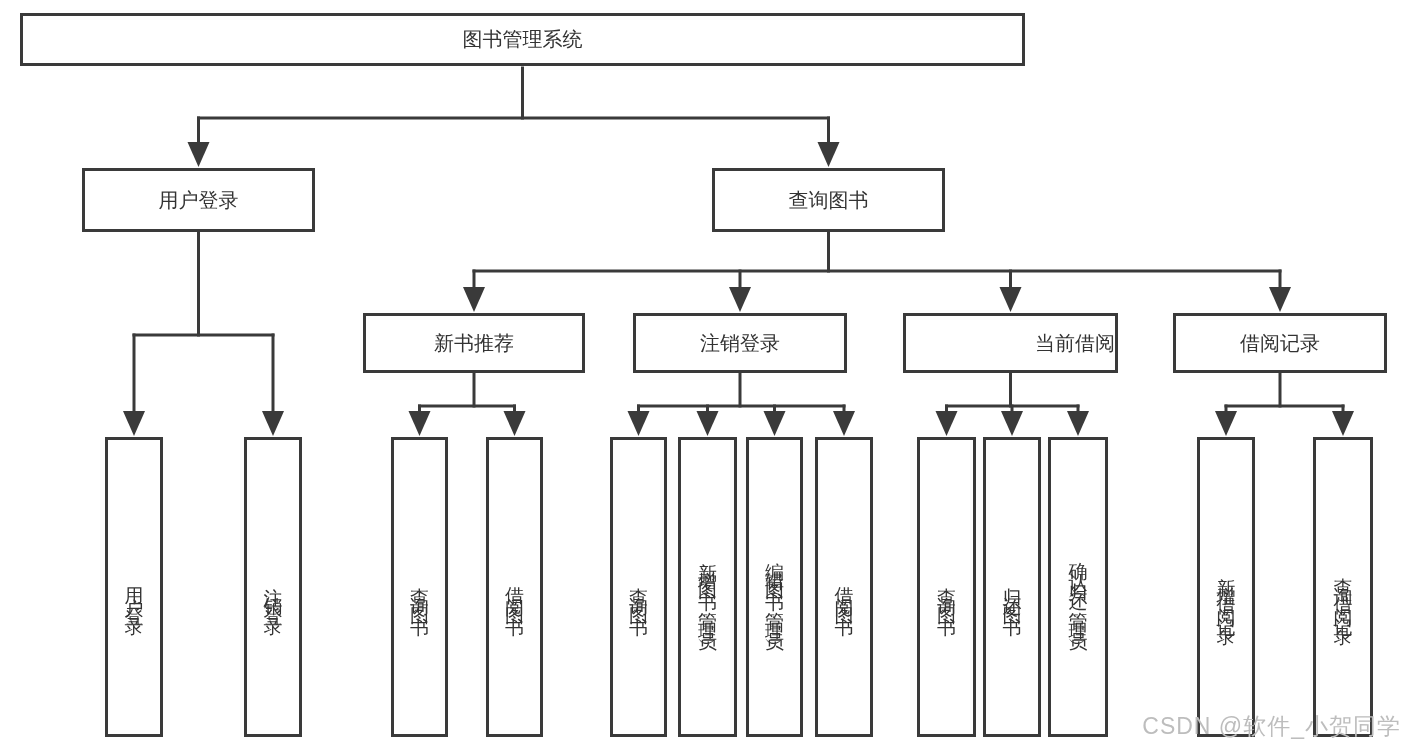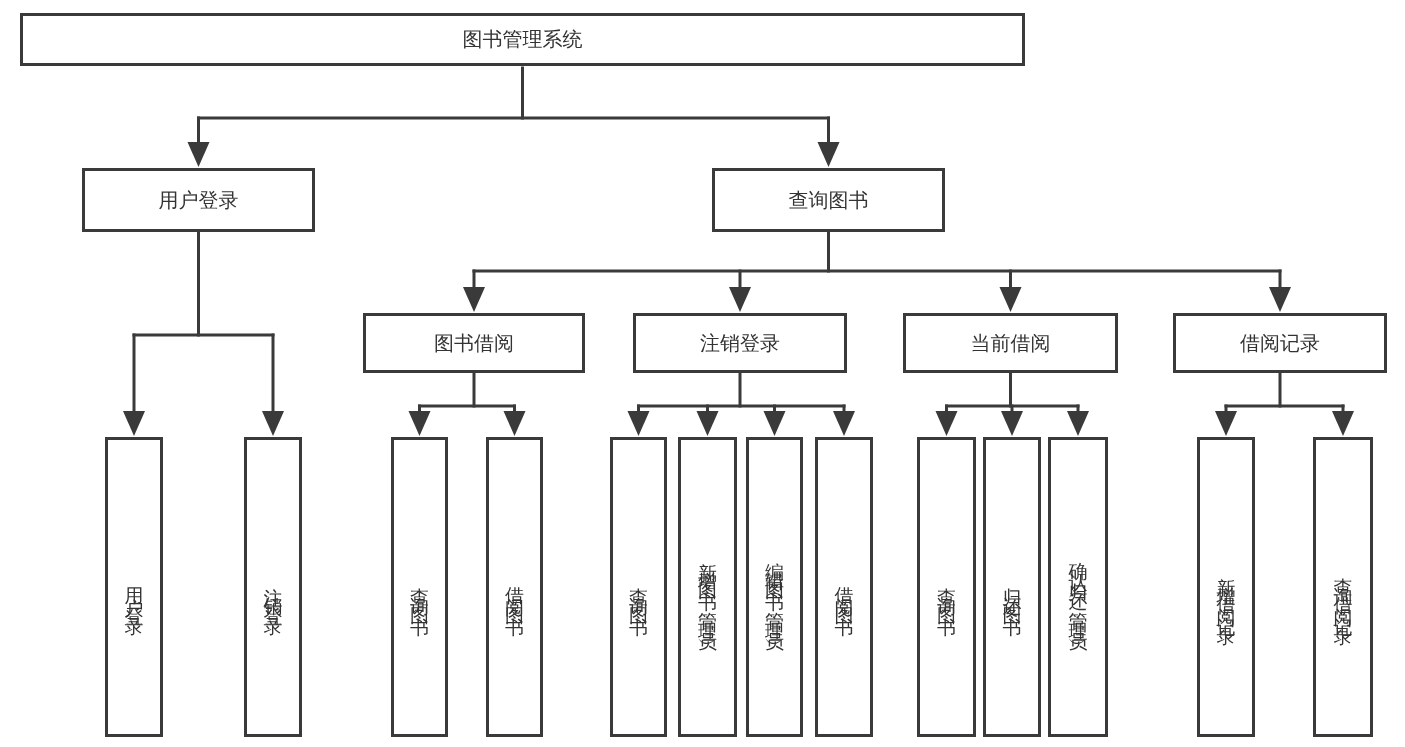--- a/index.html
+++ b/index.html
@@ -111,26 +111,26 @@
       <div class="node" style="left: 20px; top: 13px; width: 1005px; height: 53px;">
         <span>图书管理系统</span>
       </div>
       <div class="node" style="left: 82px; top: 168px; width: 233px; height: 64px;">
         <span>用户登录</span>
       </div>
       <div class="node" style="left: 712px; top: 168px; width: 233px; height: 64px;">
         <span>查询图书</span>
       </div>
       <div class="node" style="left: 363px; top: 313px; width: 222px; height: 60px;">
-        <span>图书借阅</span>
+        <span>新书推荐</span>
       </div>
       <div class="node" style="left: 633px; top: 313px; width: 214px; height: 60px;">
         <span>注销登录</span>
       </div>
-      <div class="node" style="left: 903px; top: 313px; width: 215px; height: 60px;">
+      <div class="node" style="left: 903px; top: 313px; width: 215px; height: 60px; justify-content: flex-end;">
         <span>当前借阅</span>
       </div>
       <div class="node" style="left: 1173px; top: 313px; width: 214px; height: 60px; text-align: center;">
         <span>借阅记录</span>
       </div>
       <div class="node vertical" style="left: 105px; top: 437px; width: 58px; height: 300px;">
         <span>用户登录</span>
       </div>
       <div class="node vertical" style="left: 244px; top: 437px; width: 58px; height: 300px;">
         <span>注销登录</span>
@@ -162,13 +162,14 @@
       <div class="node vertical" style="left: 1048px; top: 437px; width: 60px; height: 300px;">
         <span>确认归还（管理员）</span>
       </div>
       <div class="node vertical" style="left: 1197px; top: 437px; width: 58px; height: 300px;">
         <span>新增借阅记录</span>
       </div>
       <div class="node vertical" style="left: 1313px; top: 437px; width: 60px; height: 300px;">
         <span>查询借阅记录</span>
       </div>
     </div>
+  <div class="watermark">CSDN @软件_小贺同学</div>
 </div>
 
 </body></html>

